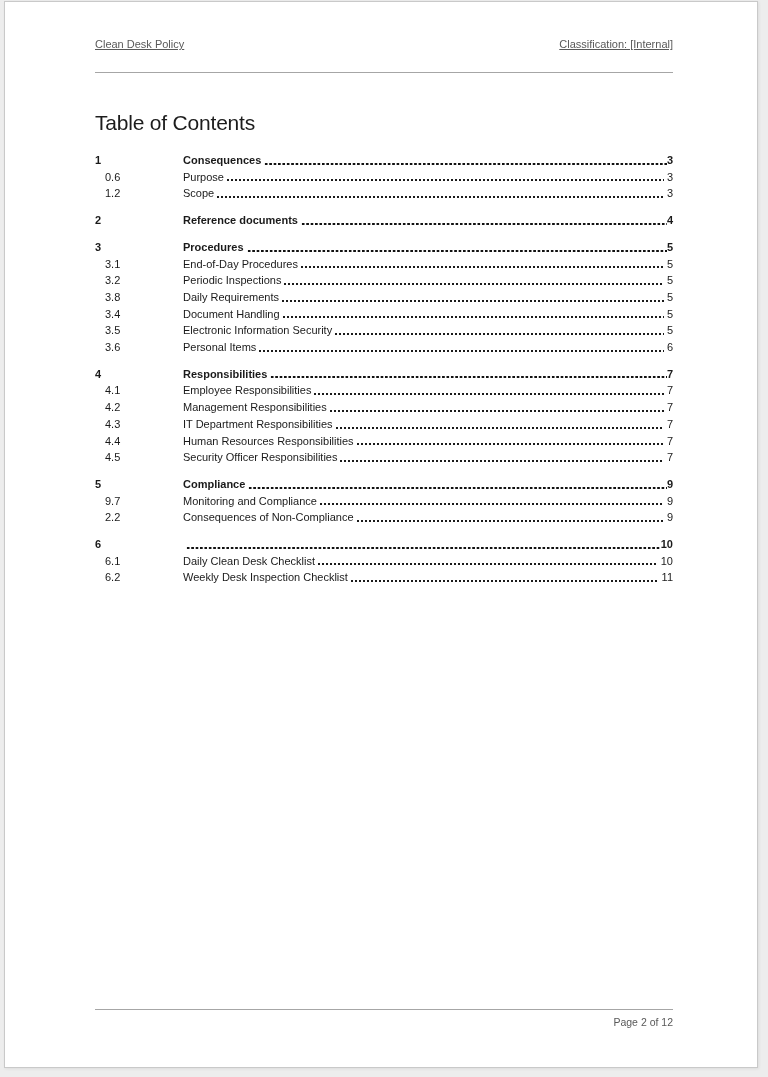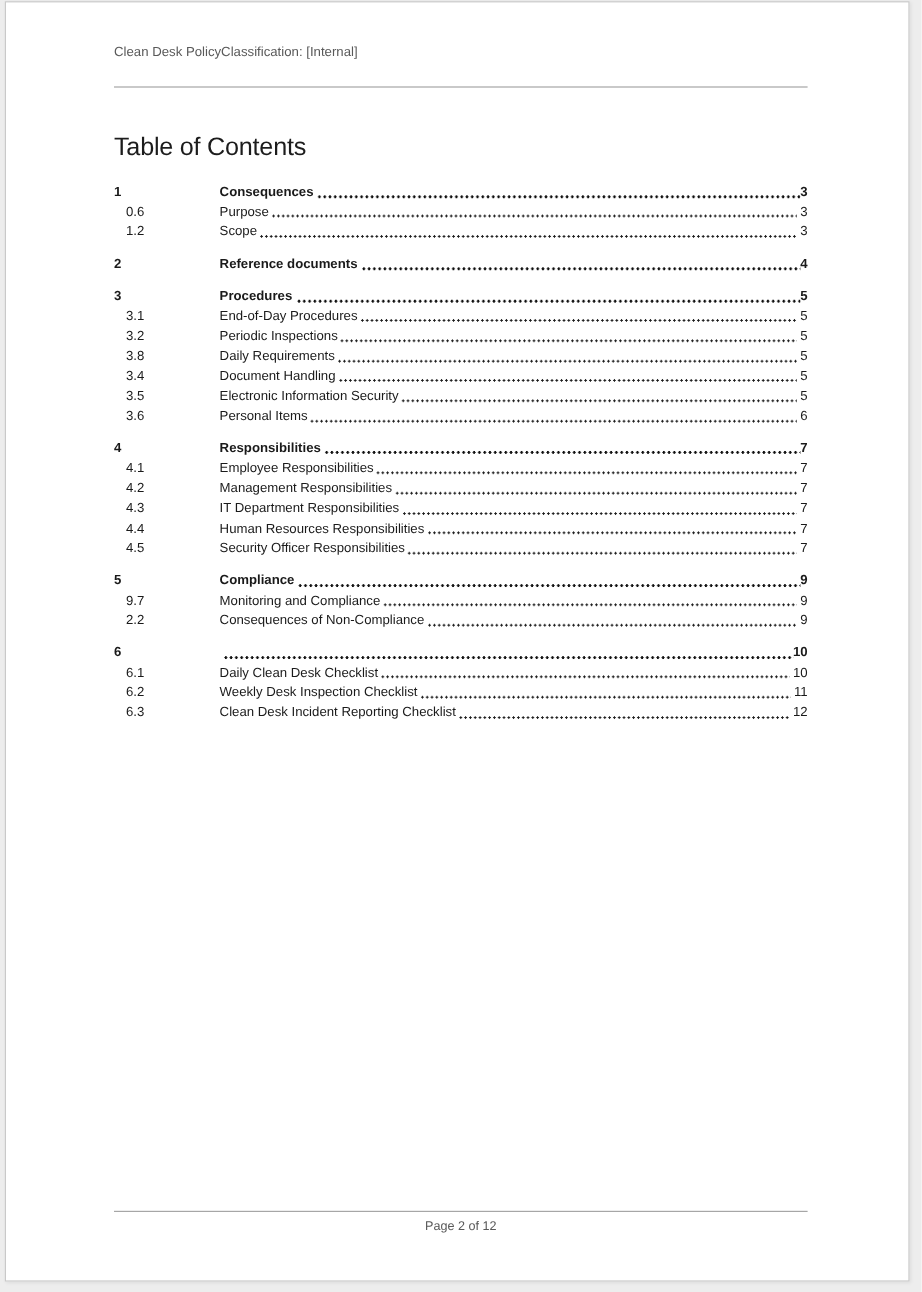--- a/index.html
+++ b/index.html
@@ -14,24 +14,25 @@
     position:absolute; left:4px; top:1px;
     width:752px; height:1065px;
     background:#ffffff;
     border:1px solid #c9c9c9;
     box-shadow:1px 1px 3px rgba(0,0,0,0.07);
   }
   .content {
     position:absolute; left:90px; top:0; width:578px;
   }
   .doc-header {
-    display:flex; 
+    display:flex; justify-content:space-between;
     margin-top:36px;
     font-size:11px; line-height:12px;
     color:#595959;
+    text-decoration:underline;
   }
   .header-rule {
     border-bottom:1px solid #a6a6a6;
     margin-top:22px;
     height:0;
   }
   .doc-title {
     margin-top:36px;
     font-size:21px; line-height:27px;
     font-weight:400; letter-spacing:-0.2px;
@@ -60,21 +61,21 @@
     margin-left:3px;
     background-image:radial-gradient(circle at 50% 50%, #111111 1.05px, transparent 1.25px);
     background-size:4.4px 4px;
   }
   .lvl2 .dots { margin-right:3px; }
   .pageno { flex:none; text-align:right; }
   .doc-footer {
     position:absolute; top:1007px; left:90px; width:578px;
     border-top:1px solid #a6a6a6;
     padding-top:6px;
-    text-align:center;
+    text-align:right;
     font-size:10.5px; color:#595959;
   }
 </style>
 </head>
 <body>
 
 <div class="page">
   <div class="content">
 
     <div class="doc-header">
@@ -222,26 +223,20 @@
         <span class="label">Daily Clean Desk Checklist</span>
         <span class="dots"></span>
         <span class="pageno">10</span>
       </div>
       <div class="toc-row lvl2">
         <span class="num">6.2</span>
         <span class="label">Weekly Desk Inspection Checklist</span>
         <span class="dots"></span>
         <span class="pageno">11</span>
       </div>
-      <div class="toc-row lvl2">
-        <span class="num">6.3</span>
-        <span class="label">Clean Desk Incident Reporting Checklist</span>
-        <span class="dots"></span>
-        <span class="pageno">12</span>
-      </div>
 
     </div>
   </div>
 
   <div class="doc-footer">
     <span>Page 2 of 12</span>
   </div>
 </div>
 
 </body></html>

